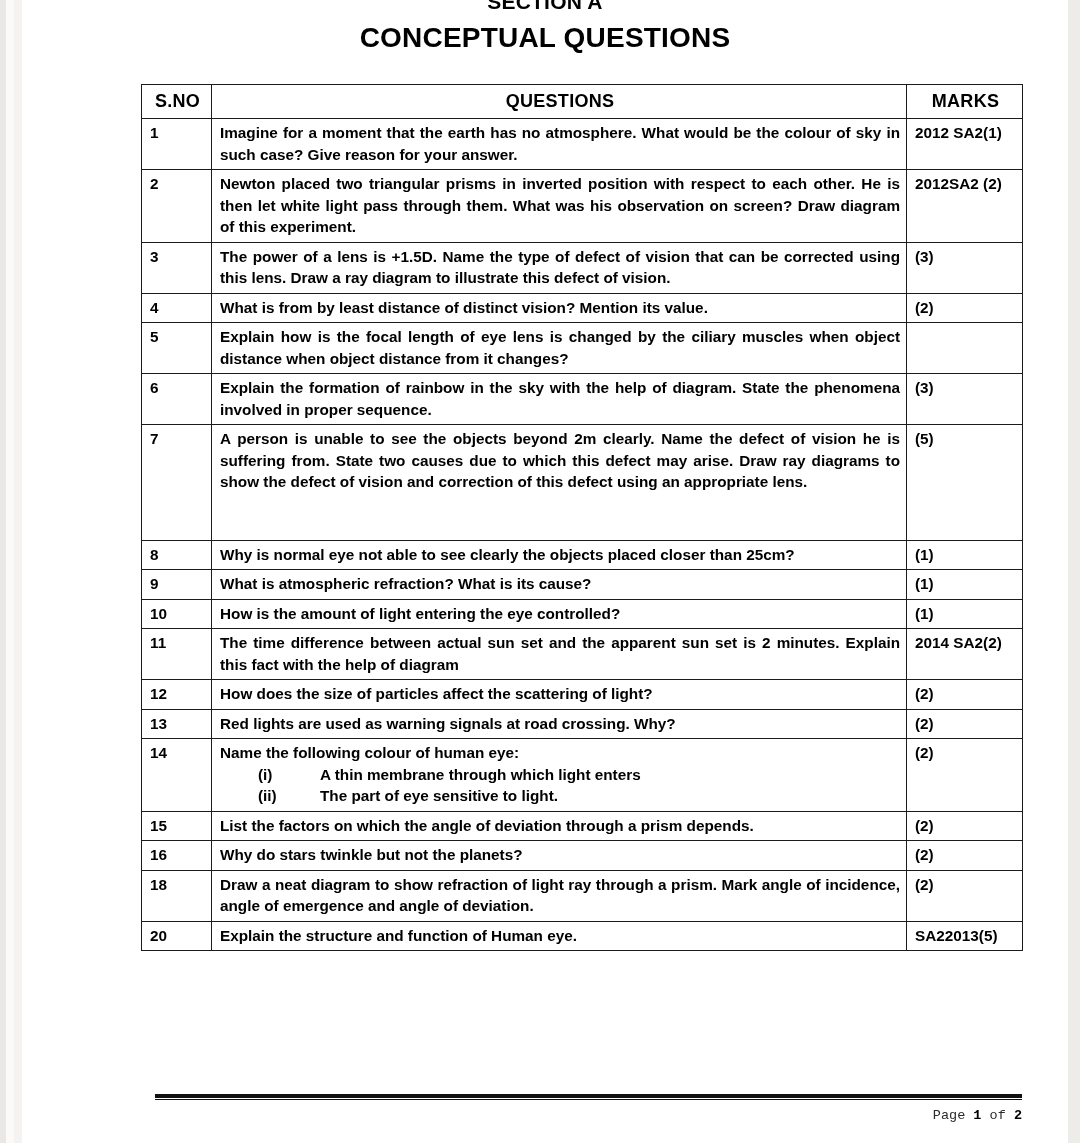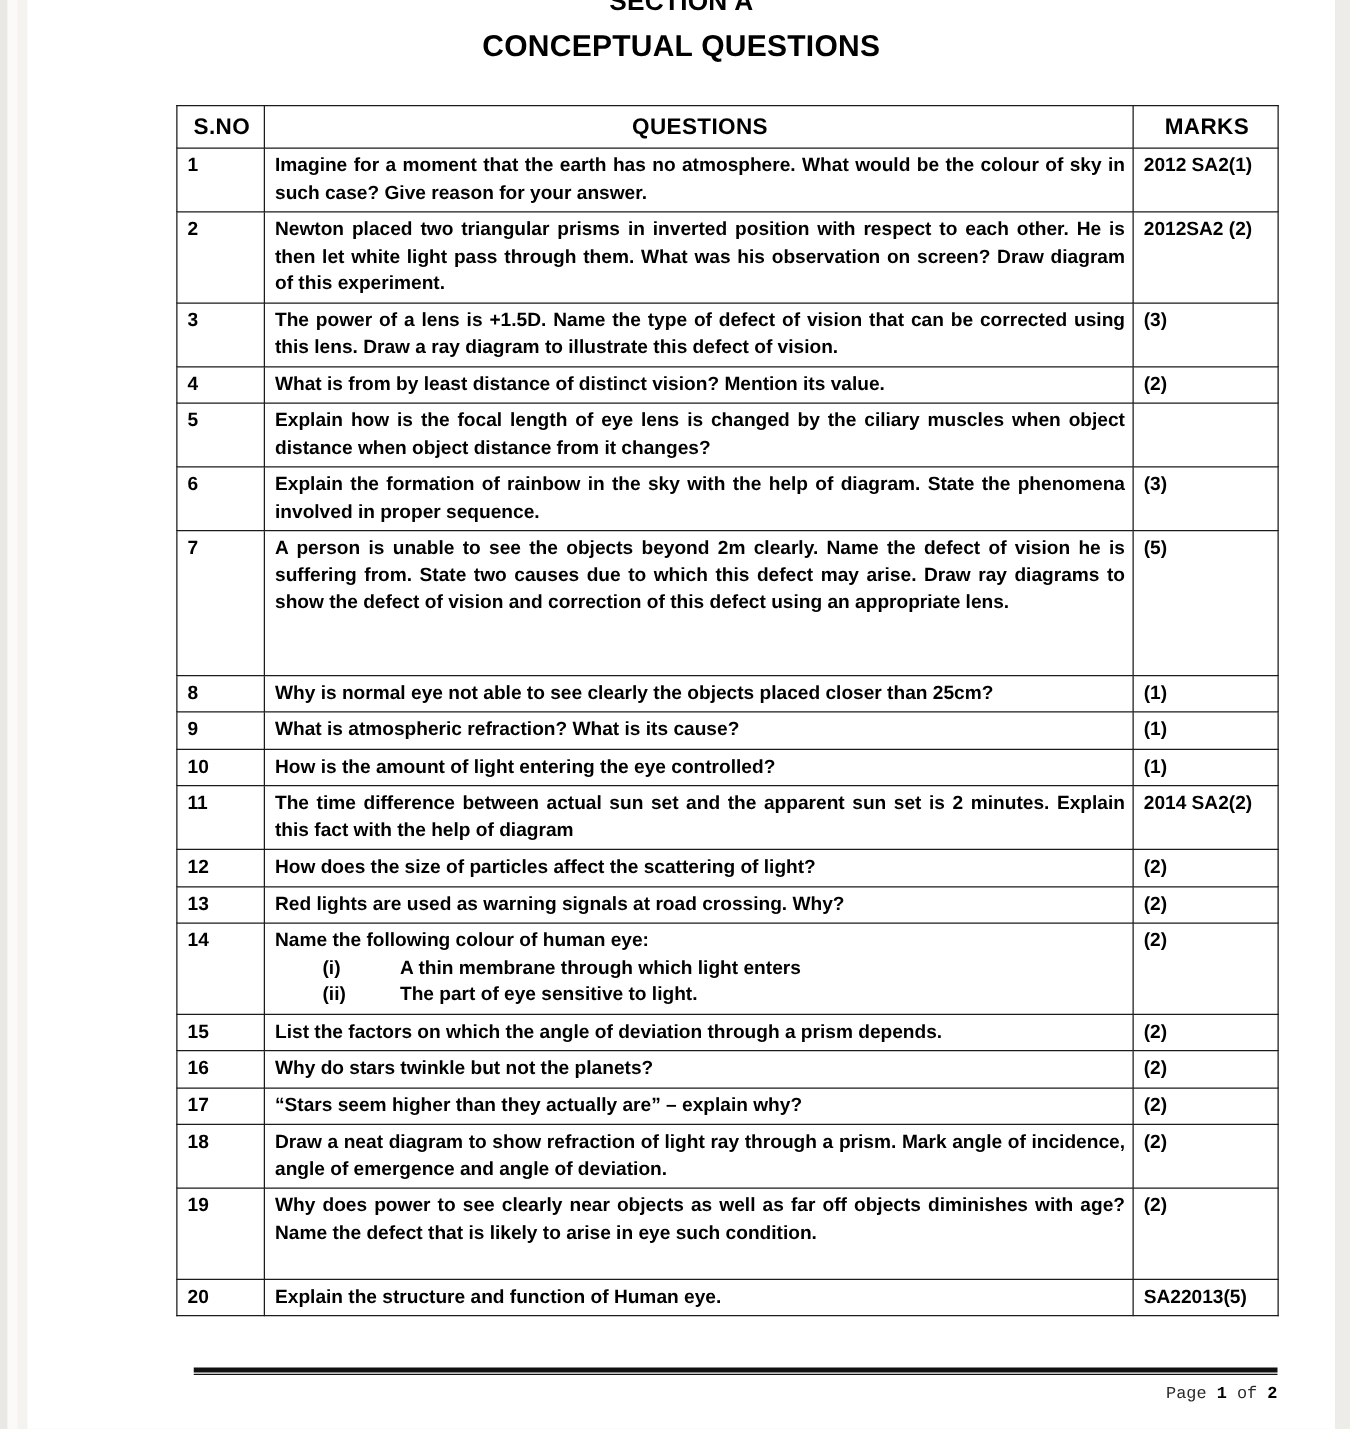--- a/index.html
+++ b/index.html
@@ -70,21 +70,21 @@
     top: -11px;
     width: 1046px;
     font-size: 21px;
     line-height: 26px;
   }
   .heading-title {
     position: absolute;
     left: 0;
     top: 22px;
     width: 1046px;
-    font-size: 24px;
+    font-size: 28px;
     line-height: 32px;
   }
 
   
   table.qtable {
     position: absolute;
     left: 119px;
     top: 84px;
     width: 881px;
     border-collapse: collapse;
@@ -277,35 +277,22 @@
           <td class="sno">15</td>
           <td class="q nojust">List the factors on which the angle of deviation through a prism depends.</td>
           <td class="marks">(2)</td>
         </tr>
         <tr>
           <td class="sno">16</td>
           <td class="q nojust">Why do stars twinkle but not the planets?</td>
           <td class="marks">(2)</td>
         </tr>
         <tr>
-          <td class="sno">17</td>
-          <td class="q nojust">“Stars seem higher than they actually are” – explain why?</td>
-          <td class="marks">(2)</td>
-        </tr>
-        <tr>
           <td class="sno">18</td>
           <td class="q">Draw a neat diagram to show refraction of light ray through a prism. Mark angle of incidence, angle of emergence and angle of deviation.</td>
-          <td class="marks">(2)</td>
-        </tr>
-        <tr>
-          <td class="sno">19</td>
-          <td class="q">
-            <span>Why does power to see clearly near objects as well as far off objects diminishes with age? Name the defect that is likely to arise in eye such condition.</span>
-            <span class="spacer-lines">&nbsp;</span>
-          </td>
           <td class="marks">(2)</td>
         </tr>
         <tr>
           <td class="sno">20</td>
           <td class="q nojust">Explain the structure and function of Human eye.</td>
           <td class="marks">SA22013(5)</td>
         </tr>
       </tbody>
     </table>
 

